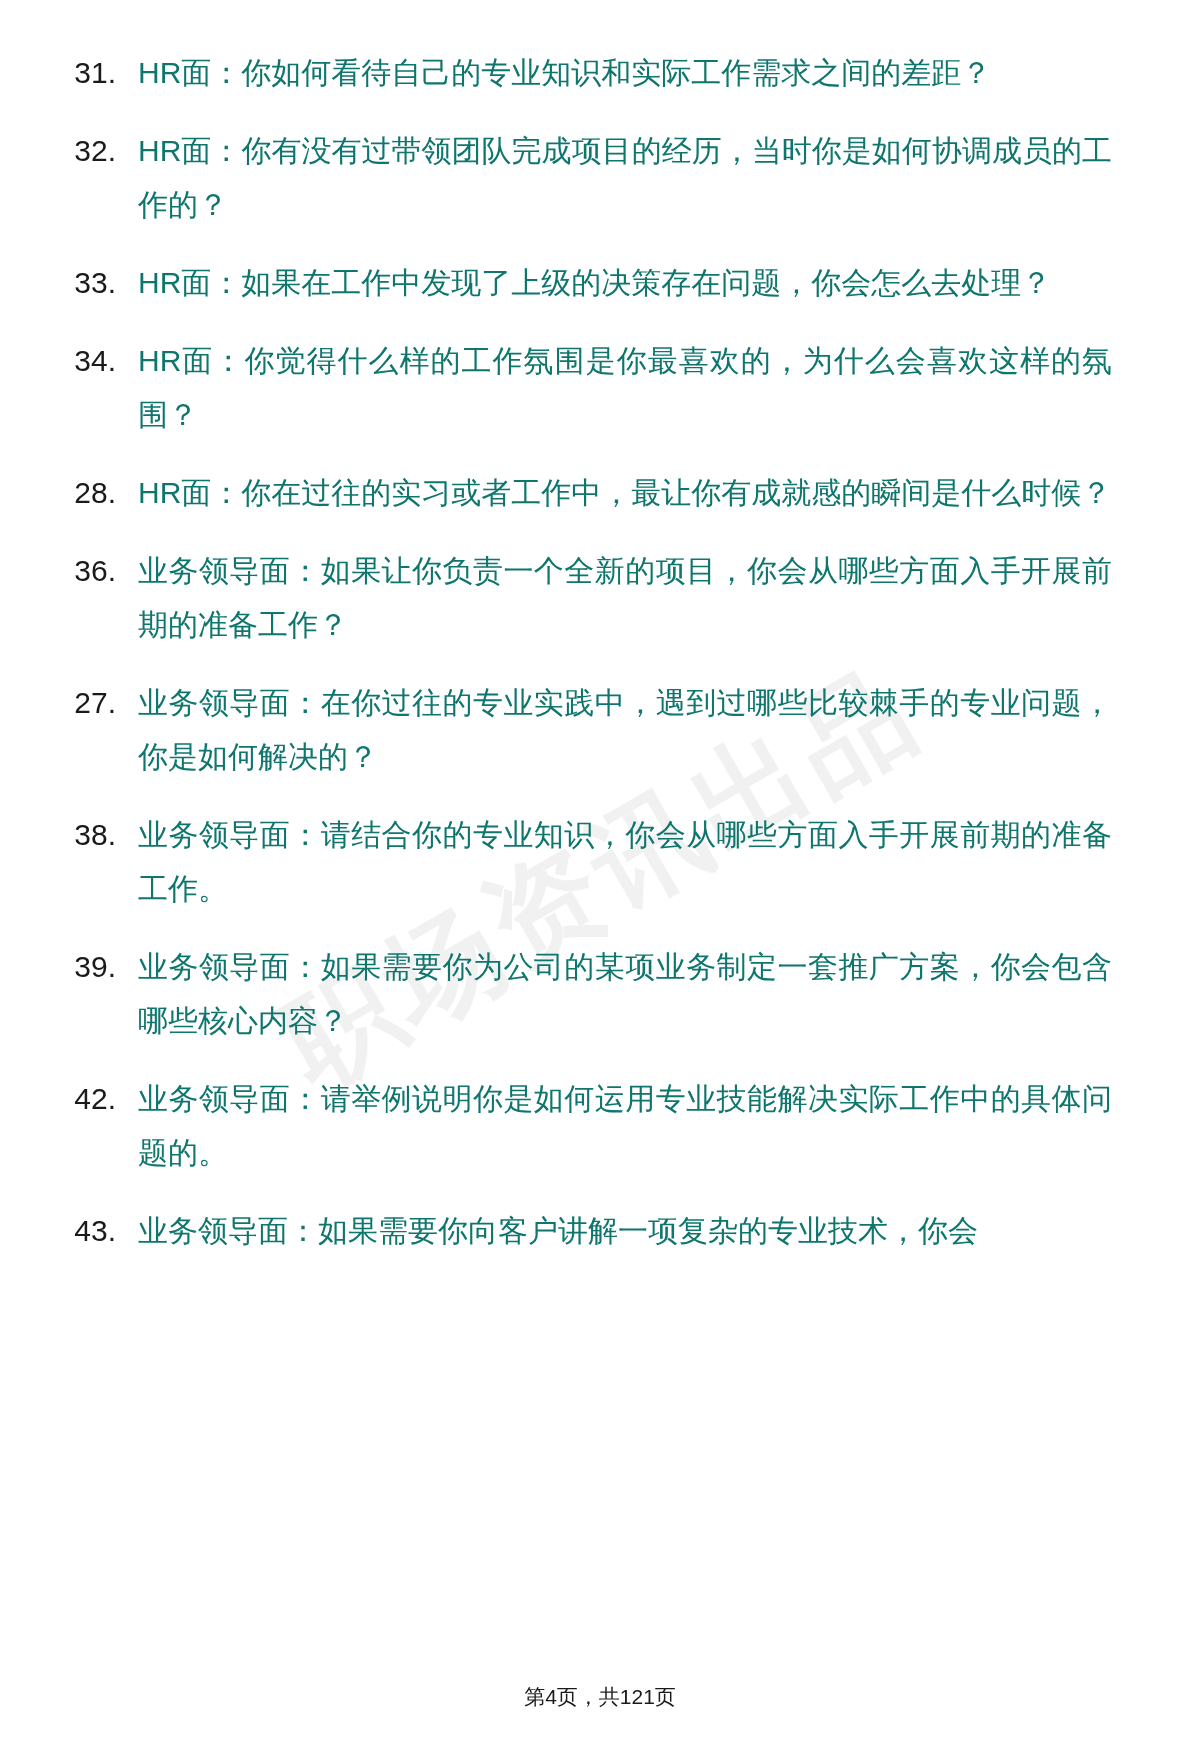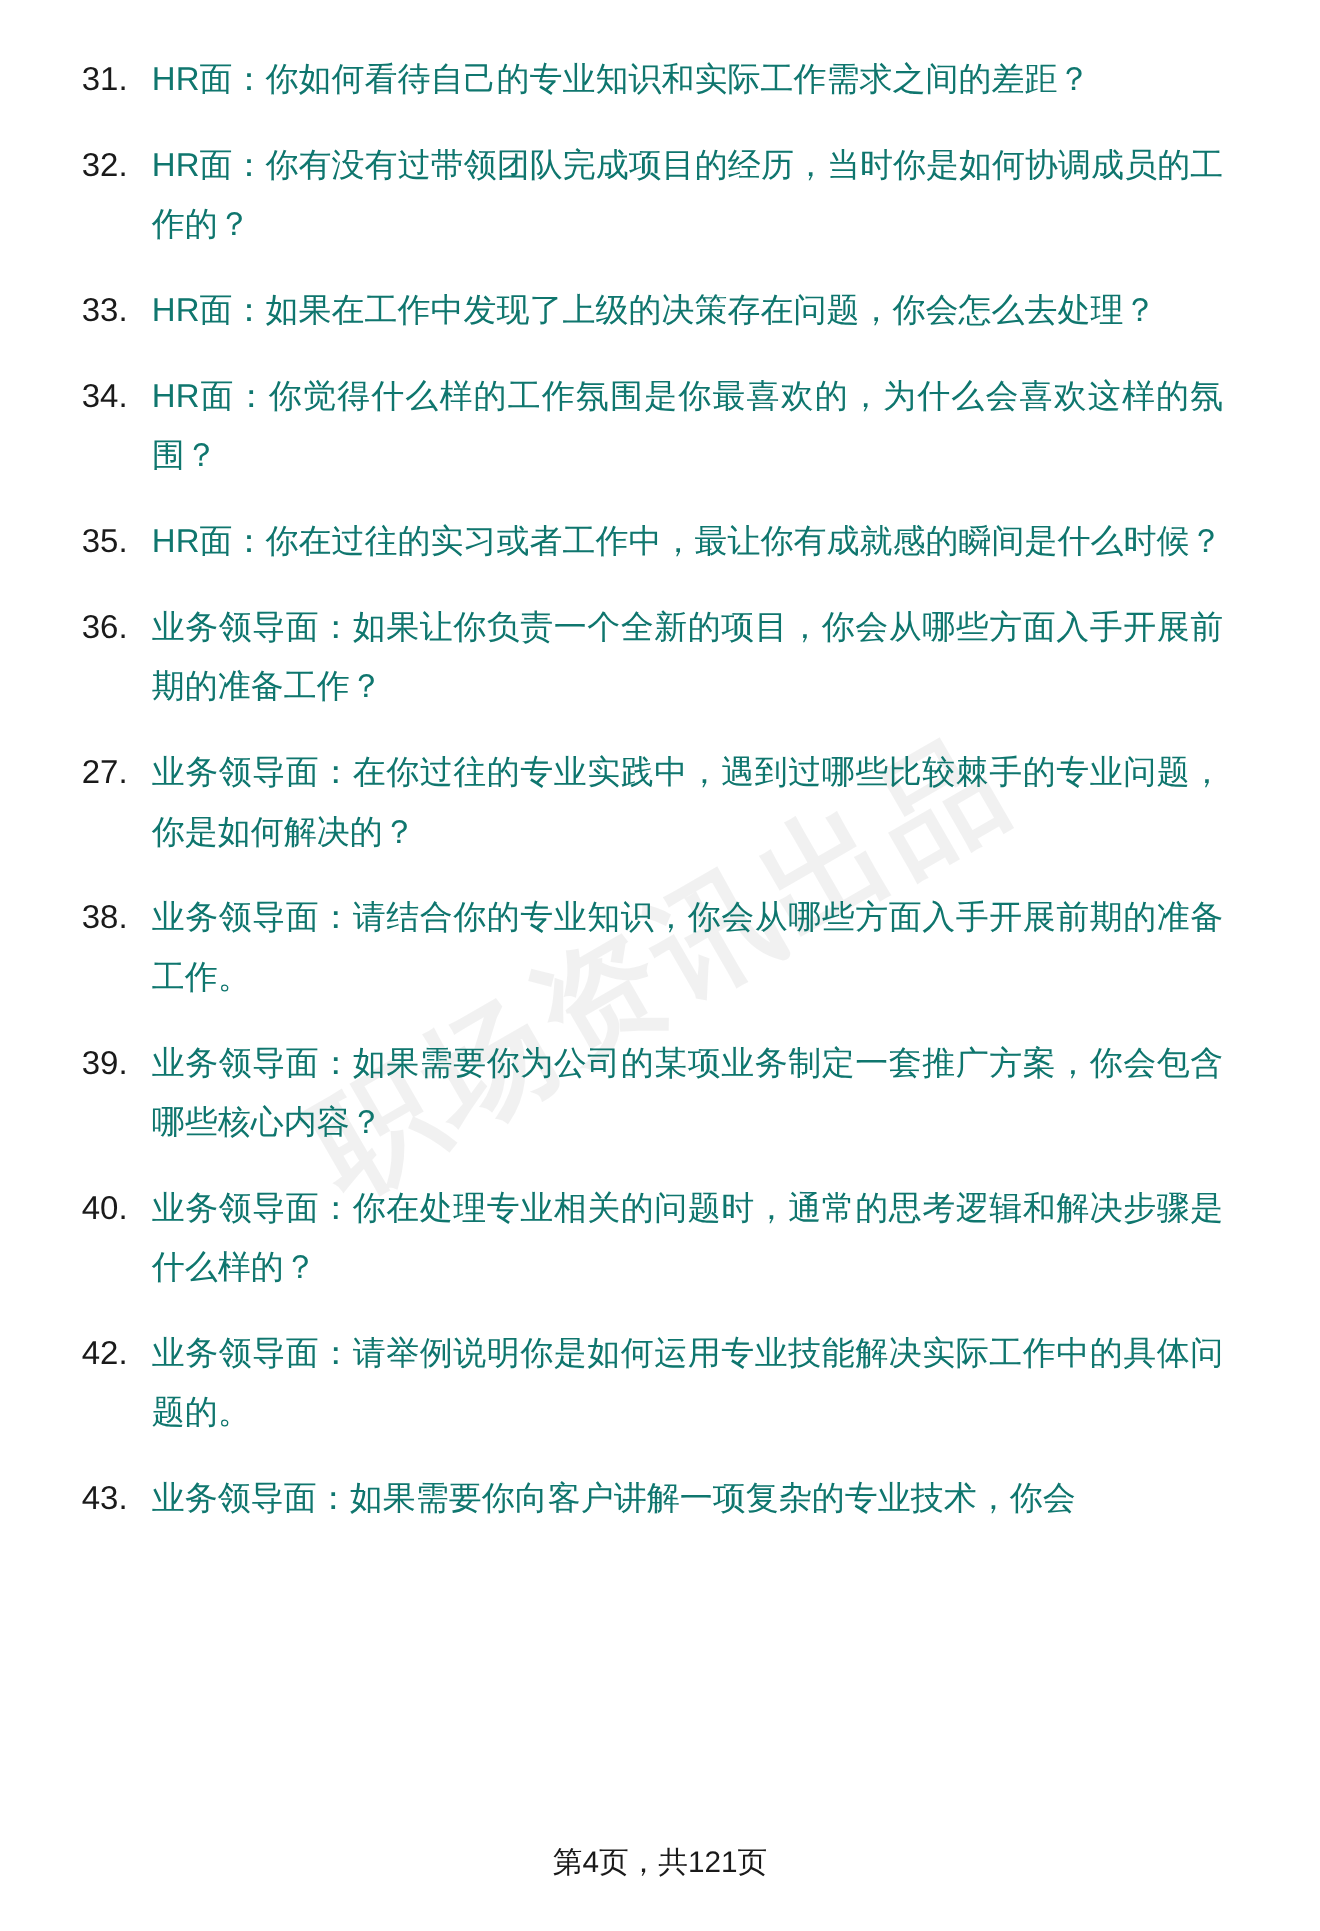--- a/index.html
+++ b/index.html
@@ -67,21 +67,21 @@
     text-justify: inter-ideograph;
     padding-left: 18px;
     box-sizing: border-box;
   }
   .footer {
     position: absolute;
     left: 0;
     right: 0;
     bottom: 44px;
     text-align: center;
-    font-size: 27px;
+    font-size: 21px;
     color: #1a1a1a;
     z-index: 1;
   }
 </style>
 </head>
 <body>
 
 <div class="page">
 
   <div class="watermark">职场资讯出品</div>
@@ -102,21 +102,21 @@
       <span class="qnum">33.</span>
       <span class="qtext">HR面：如果在工作中发现了上级的决策存在问题，你会怎么去处理？</span>
     </li>
 
     <li class="qitem">
       <span class="qnum">34.</span>
       <span class="qtext">HR面：你觉得什么样的工作氛围是你最喜欢的，为什么会喜欢这样的氛围？</span>
     </li>
 
     <li class="qitem">
-      <span class="qnum">35.</span>
+      <span class="qnum">28.</span>
       <span class="qtext">HR面：你在过往的实习或者工作中，最让你有成就感的瞬间是什么时候？</span>
     </li>
 
     <li class="qitem">
       <span class="qnum">36.</span>
       <span class="qtext">业务领导面：如果让你负责一个全新的项目，你会从哪些方面入手开展前期的准备工作？</span>
     </li>
 
     <li class="qitem">
       <span class="qnum">27.</span>
@@ -126,24 +126,20 @@
     <li class="qitem">
       <span class="qnum">38.</span>
       <span class="qtext">业务领导面：请结合你的专业知识，你会从哪些方面入手开展前期的准备工作。</span>
     </li>
 
     <li class="qitem">
       <span class="qnum">39.</span>
       <span class="qtext">业务领导面：如果需要你为公司的某项业务制定一套推广方案，你会包含哪些核心内容？</span>
     </li>
 
-    <li class="qitem">
-      <span class="qnum">40.</span>
-      <span class="qtext">业务领导面：你在处理专业相关的问题时，通常的思考逻辑和解决步骤是什么样的？</span>
-    </li>
 
 
     <li class="qitem">
       <span class="qnum">42.</span>
       <span class="qtext">业务领导面：请举例说明你是如何运用专业技能解决实际工作中的具体问题的。</span>
     </li>
 
     <li class="qitem">
       <span class="qnum">43.</span>
       <span class="qtext">业务领导面：如果需要你向客户讲解一项复杂的专业技术，你会</span>

